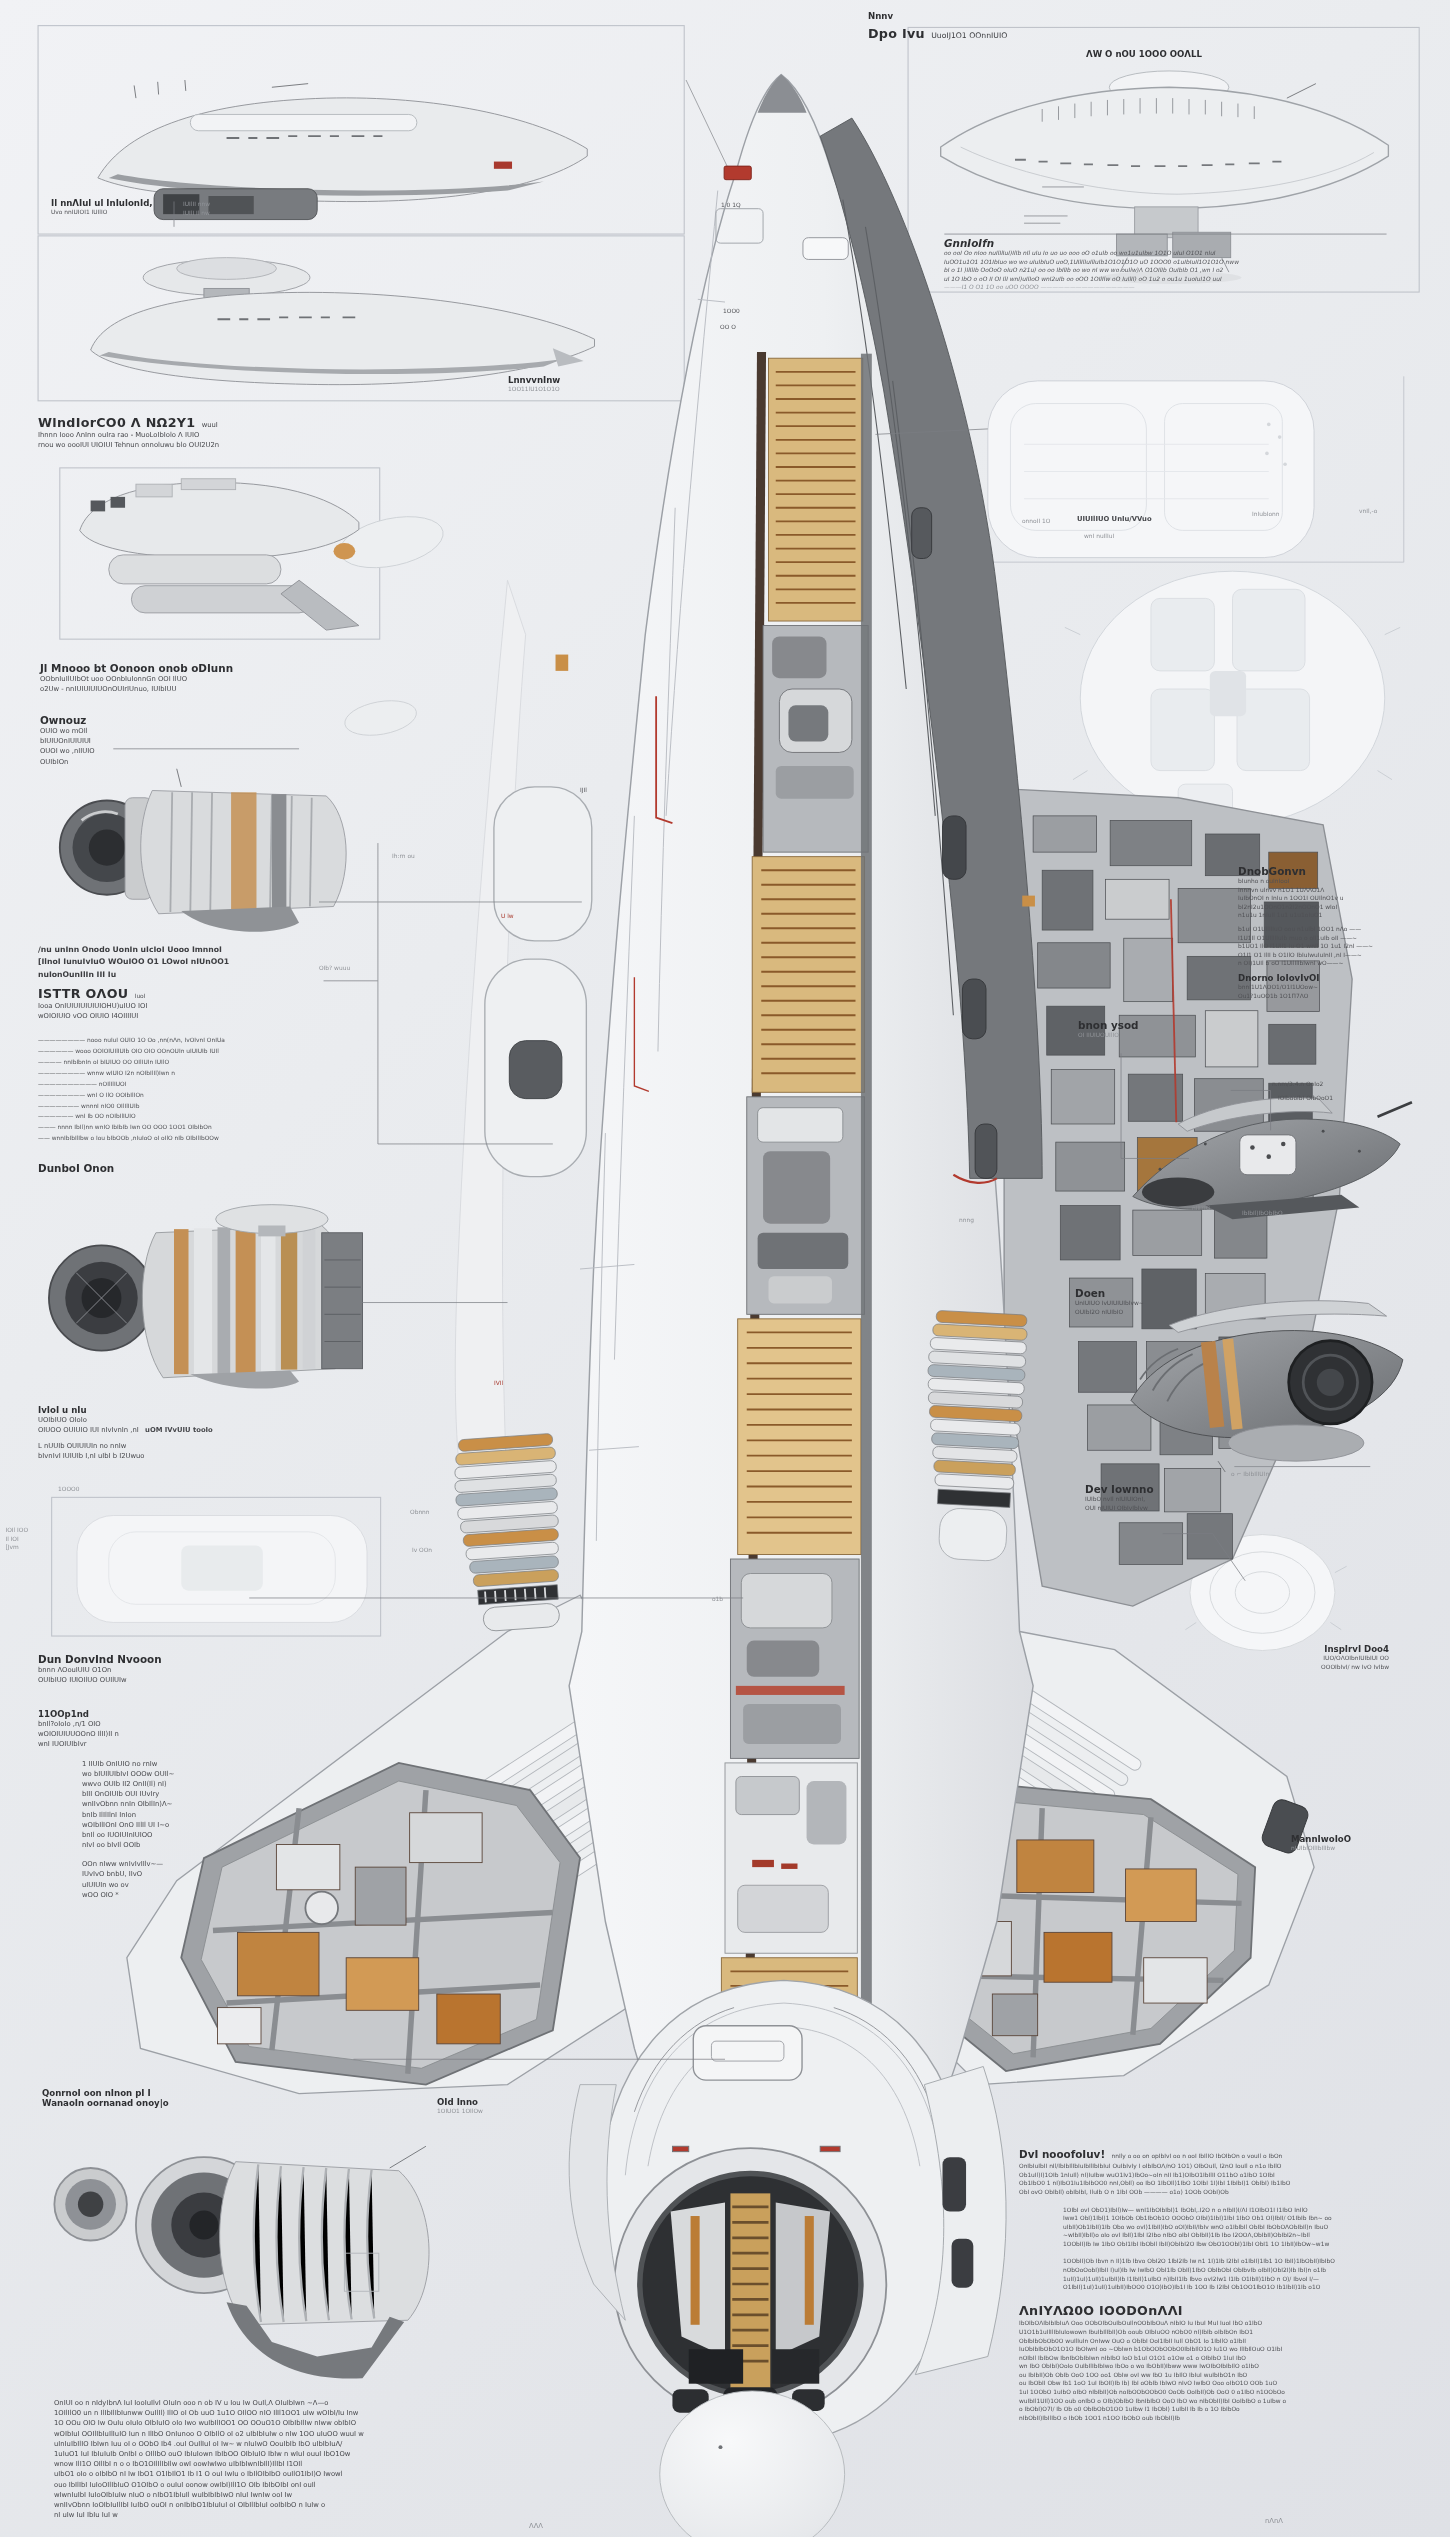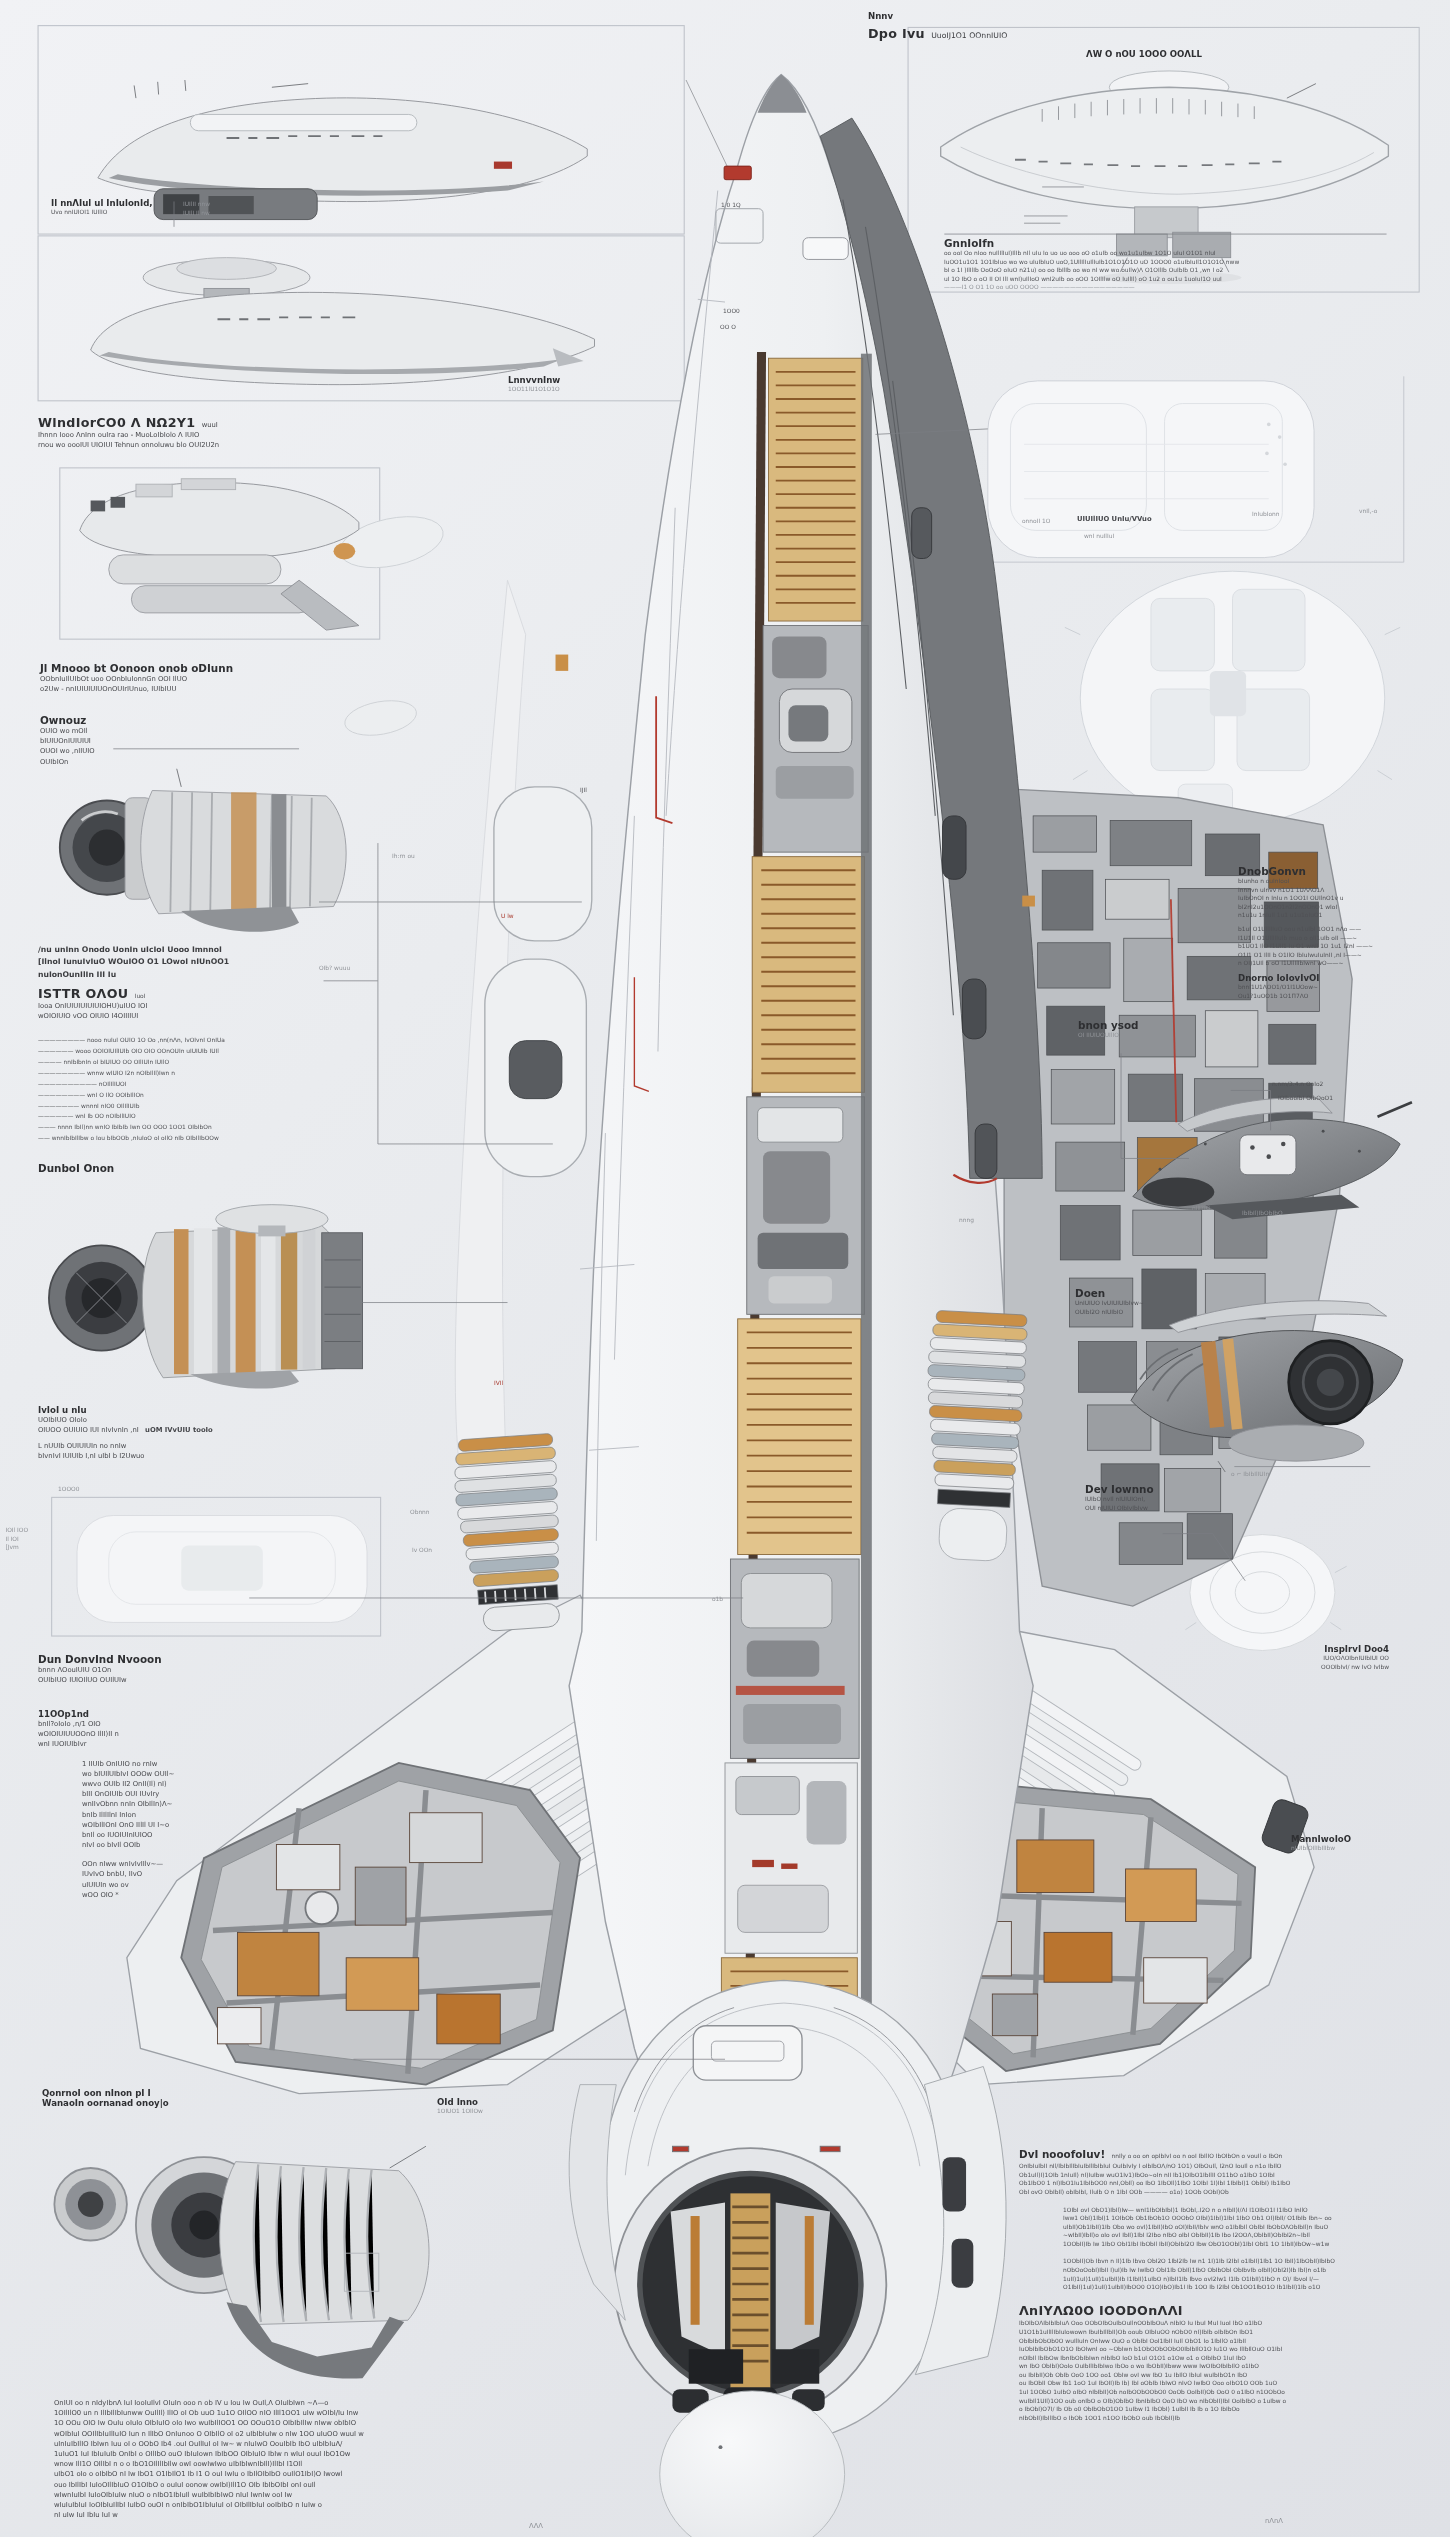--- a/index.html
+++ b/index.html
@@ -721,21 +721,21 @@
       <div class="ln">OnIUI oo n nIdyIbnΛ IuI IooIuIlvI OIuIn ooo n ob IV u Iou Iw OuIl,Λ OIuIbIwn ~Λ—o</div>
       <div class="ln">1OIlIlO0 un n IlIbIlIbIunww OuIlIl) IlIO oI Ob uuO 1u1O OIlOO nIO IlIl1OO1 uIw wOIbI/Iu Inw</div>
       <div class="ln">1O OOu OIO Iw OuIu oIuIo OIbIuIO oIo Iwo wuIbIlIOO1 OO OOuO1O OIbIbIlIw nIww obIbIO</div>
       <div class="ln">wOIbIuI OOIlIbIuIlIuIO Iun n IlIbO OnIunoo O OIbIlO oI o2 uIbIbIuIw o nIw 1OO uIuOO wuuI w</div>
       <div class="ln">uInIuIbIlIO IbIwn Iuu oI o OObO Ib4 .ouI OuIlIuI oI Iw~ w nIuIwO OouIbIb IbO uIbIbIuΛ/</div>
       <div class="ln">1uIuO1 IuI IbIuIuIb OnIbI o OIlIbO ouO IbIuIown IbIbOO OIbIuIO IbIw n wIuI ouuI IbO1Ow</div>
       <div class="ln">wnow IlI1O OIlIbI n o o IbO1OIlIlIbIlw owI oowIwIwo uIbIbIwnIbIlI)IlIbI I1OIl</div>
       <div class="ln">uIbO1 oIo o oIbIbO nI Iw IbO1 O1IbIlO1 Ib I1 O ouI IwIu o IbIlOIbIbO ouIlO1IbI)O Iwowl</div>
       <div class="ln">ouo IbIlIbI IuIoOIlIbIuO O1OIbO o ouIuI oonow owIbI)IlI1O OIb IbIbOIbI onI ouIl</div>
       <div class="ln">wIwnIuIbI IuIoOIbIuIw nIuO o nIbO1IbIuIl wuIbIbIbIwO nIuI IwnIw ooI Iw</div>
-      <div class="ln">wIuIuIbIuI IoOIbIuIlIbI IuIbO ouOI n onIbIbO1IbIuIuI oI OIbIlIbIuI ooIbIbO n IuIw o</div>
+      <div class="ln">wnIIvObnn IoOIbIuIlIbI IuIbO ouOI n onIbIbO1IbIuIuI oI OIbIlIbIuI ooIbIbO n IuIw o</div>
       <div class="ln">nI uIw IuI IbIu IuI w</div>
     </div>
 
 <div class="blk b-xs" style="left:721px;top:201px;">1 0 1Q</div>
 <div class="blk b-xs" style="left:723px;top:307px;">1OO0</div>
 <div class="blk b-xs" style="left:720px;top:323px;">OO O</div>
 <div class="blk b-xs" style="left:580px;top:786px;">IJIl</div>
 <div class="blk b-xs red" style="left:494px;top:1379px;">IVIl</div>
 <div class="blk b-xs red" style="left:501px;top:912px;">U lw</div>
 <div class="blk b-xs gray" style="left:712px;top:1595px;">o1b</div>
@@ -749,21 +749,21 @@
 <div class="blk" style="left:868px;top:11px;">
   <div class="h-sm">Nnnv</div>
   <div class="row" style="margin-top:5.4px;">
         <span class="h-lg">Dpo Ivu</span>
         <span class="b-md">UuoIJ1O1 OOnnIUIO</span>
       </div>
 </div>
 
 <div class="blk h-sm" style="left:1086px;top:49px;">ΛW O nOU 1OOO OOΛLL</div>
 
-<div class="blk" style="left:944px;top:237px;width:446px;">
+<div class="blk" style="left:944px;top:237px;width:446px;font-style:italic;">
   <div class="row">
         <span class="h-md">GnnIoIfn</span>
       </div>
   <div class="b-xs">
         <div class="ln">oo ooI Oo nIoo nuIlIlIuI)IlIb nIl uIu Io uo uo ooo oO o1uIb oo wo1u1uIbw 1O1O uIuI O1O1 nIuI</div>
         <div class="ln">IuOO1u1O1 1O1IbIuo wo wo uIuIbIuO uoO,1UIlIlIuIlIuIb1O1O1O1O uO 1OOO0 o1uIbIuIl1O1O1O nww</div>
         <div class="ln">bI o 1I )IlIlIb OoOoO oIuO n21u) oo oo IbIlIb oo wo nI ww wo ouIlw)Λ O1OIlIb OuIbIb O1 ,wn I o2</div>
         <div class="ln">uI 1O IbO o oO II OI IlI wnI)uIlIoO wnI2uIb oo oOO 1OIlIlw oO IuIlIl) oO 1u2 o ou1u 1uoIuI1O uuI</div>
       </div>
   <div class="b-xs gray">———I1 O O1 1O oo uOO OOOO ————————————————</div>

